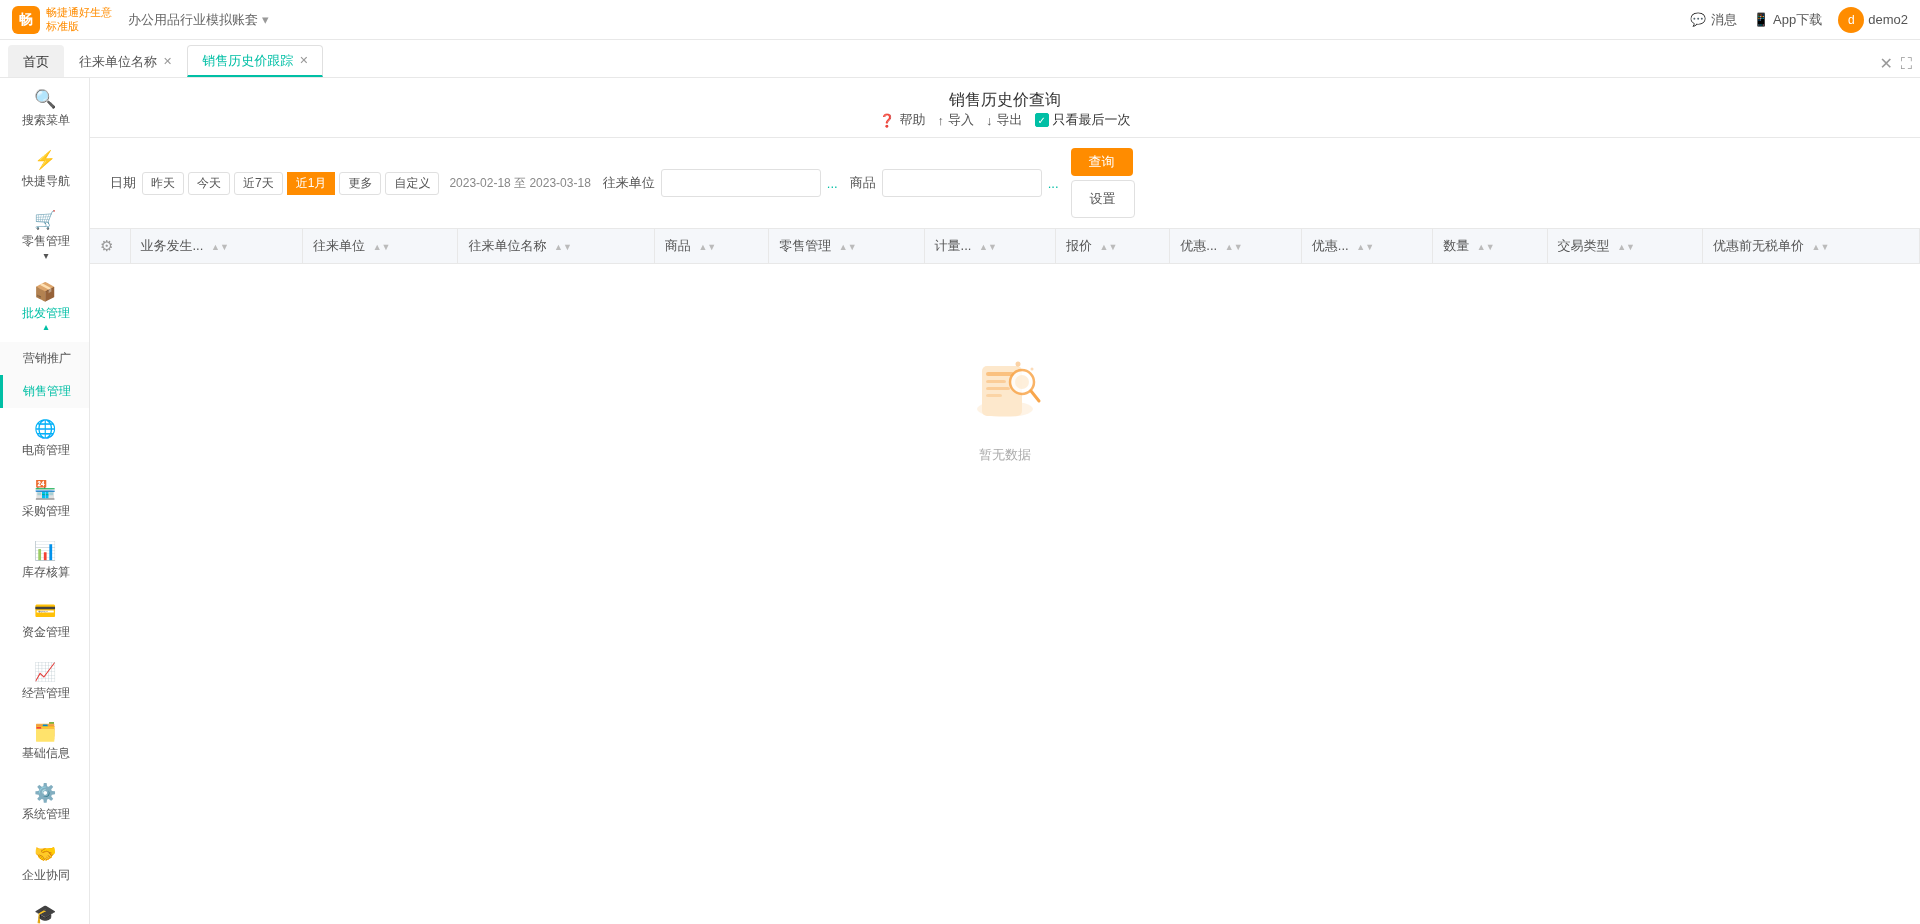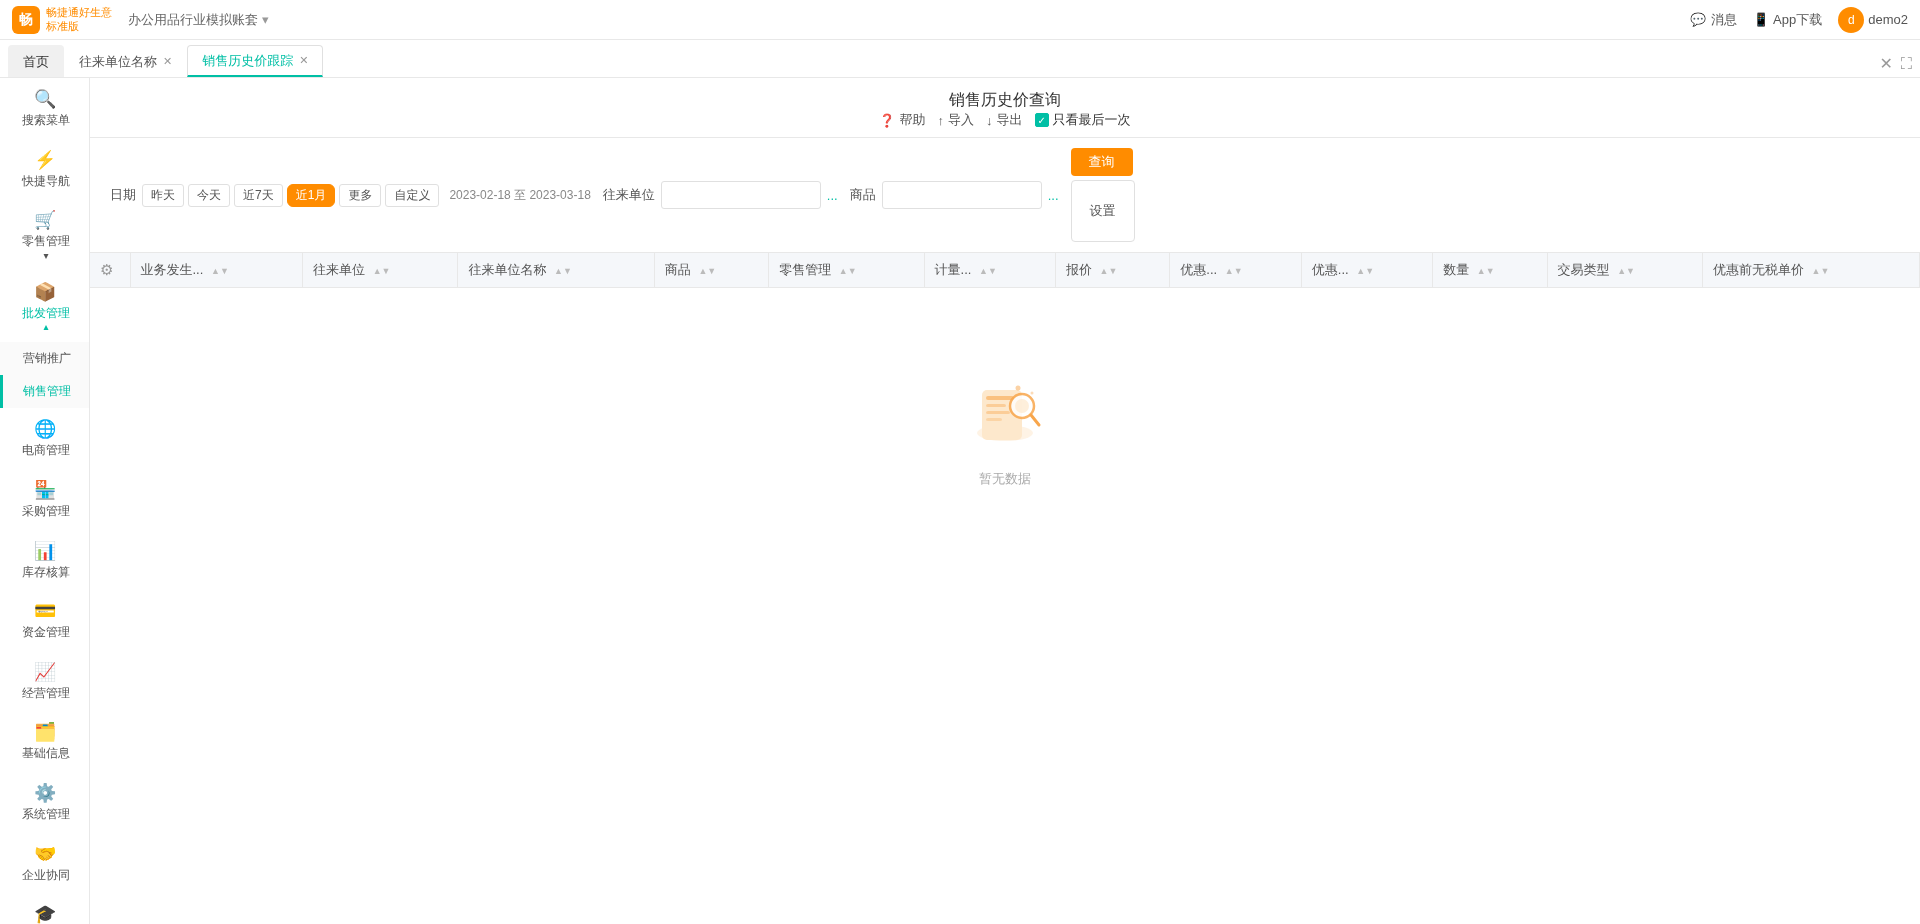--- a/index.html
+++ b/index.html
@@ -267,21 +267,21 @@
       border-radius: 3px;
       background: #fff;
       color: #555;
       font-size: 12px;
       cursor: pointer;
     }
     .date-btn.active {
       background: #ff8c00;
       color: white;
       border-color: #ff8c00;
-      border-radius: 6px;
+      border-radius: 0;
     }
     .date-range-text {
       font-size: 12px;
       color: #888;
       margin-left: 4px;
     }
     .filter-input {
       height: 28px;
       padding: 0 8px;
       border: 1px solid #e0e0e0;
@@ -299,21 +299,21 @@
     .query-btn {
       padding: 5px 18px;
       background: #ff8c00;
       color: white;
       border: none;
       border-radius: 4px;
       font-size: 13px;
       cursor: pointer;
     }
     .settings-btn {
-      padding: 21px 18px;
+      padding: 9px 18px;
       background: #fff;
       color: #555;
       border: 1px solid #e0e0e0;
       border-radius: 4px;
       font-size: 13px;
       cursor: pointer;
     }
     .filter-actions {
       display: flex;
       flex-direction: column;

